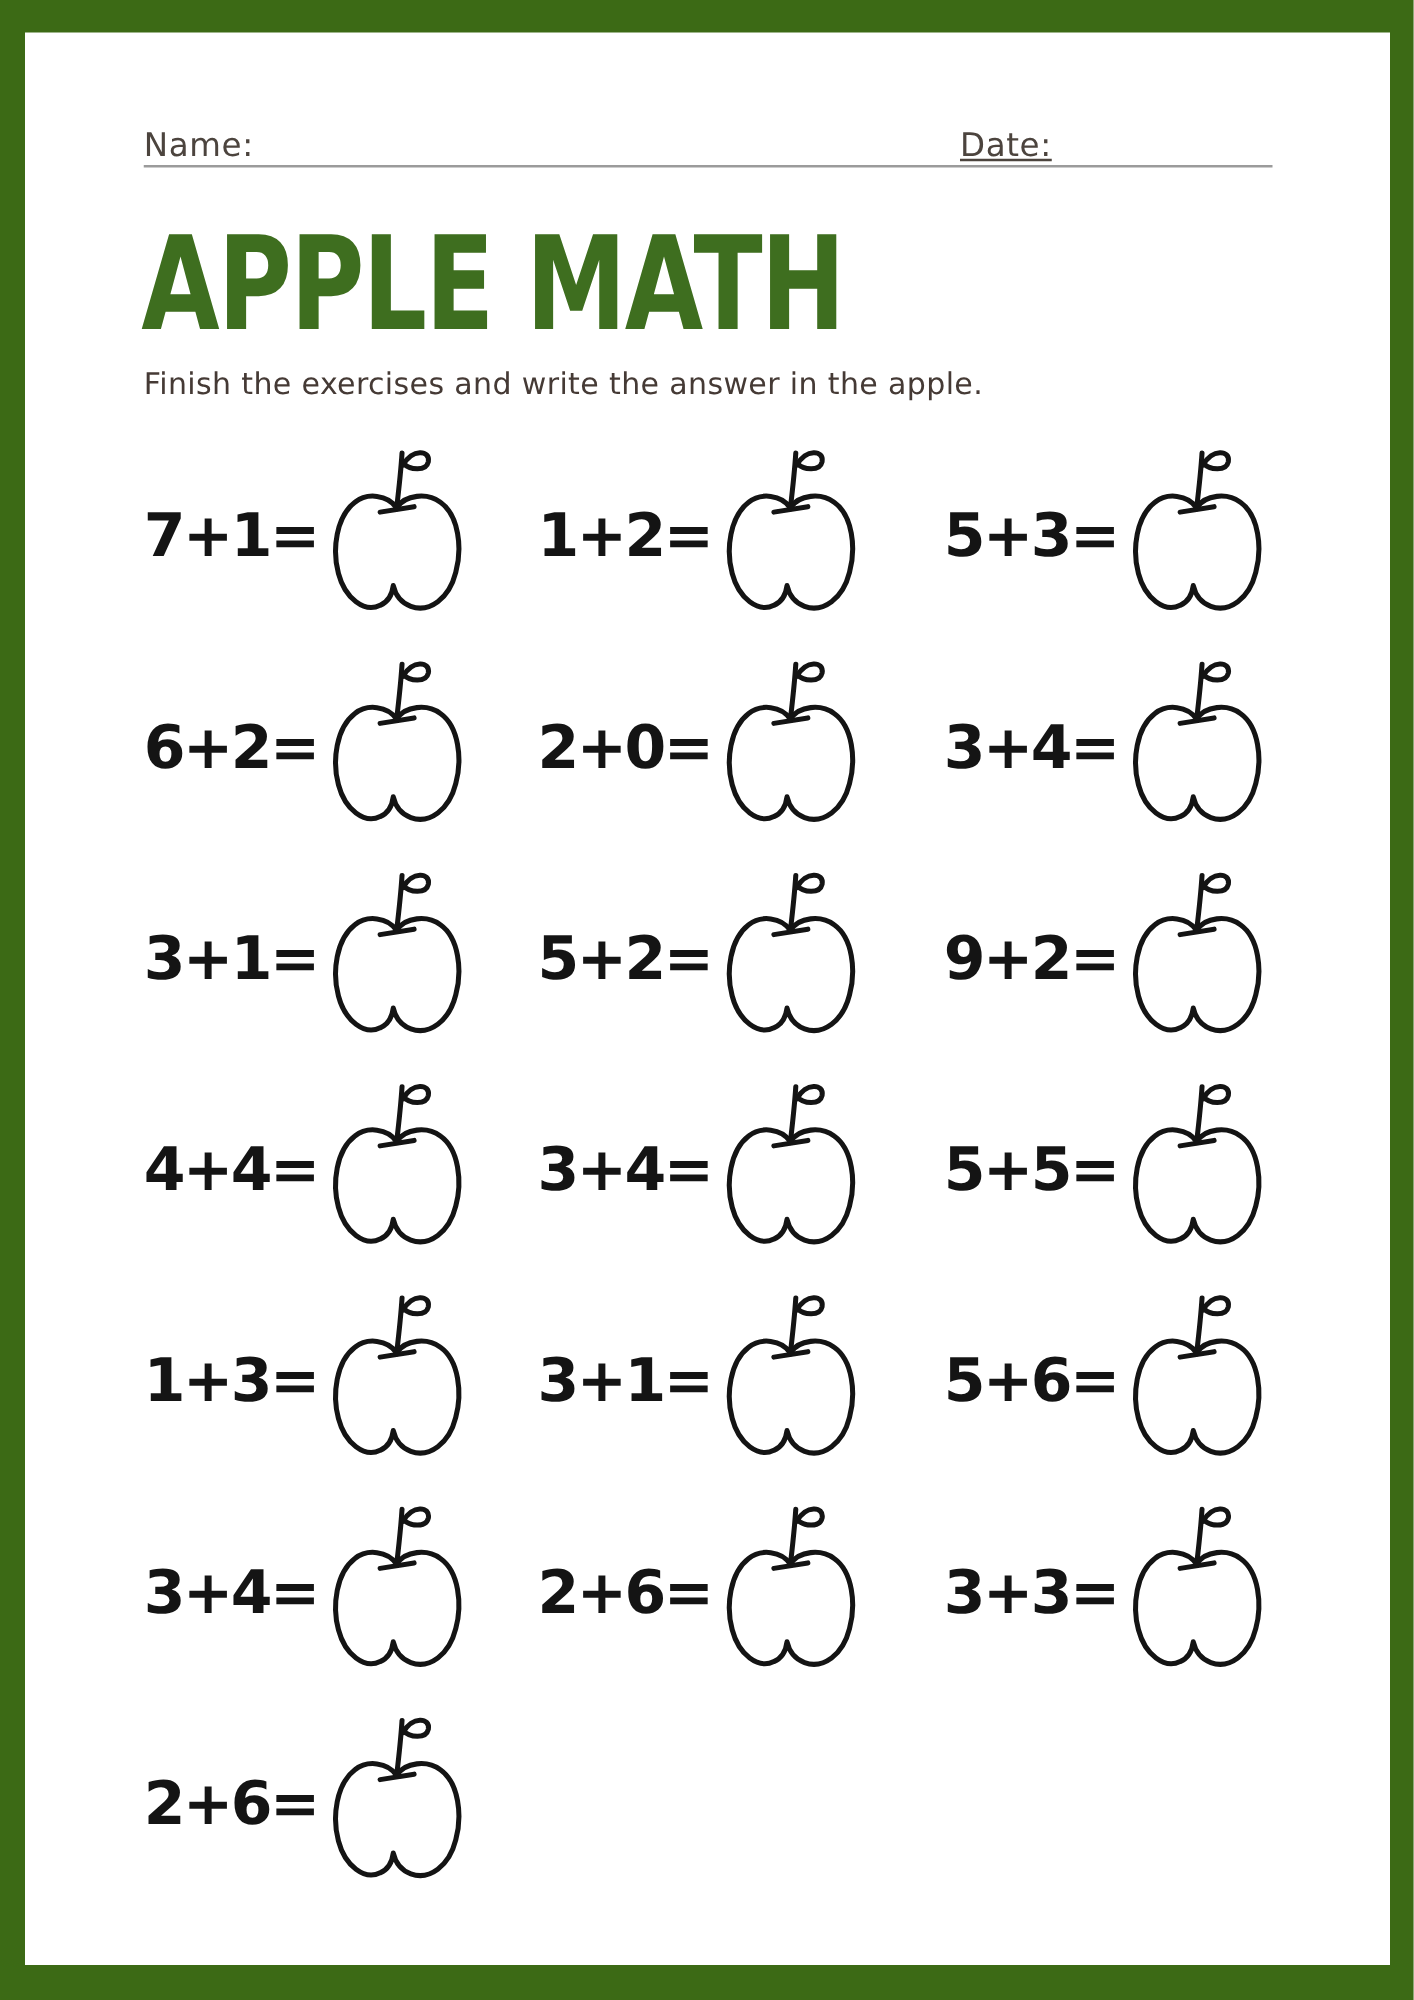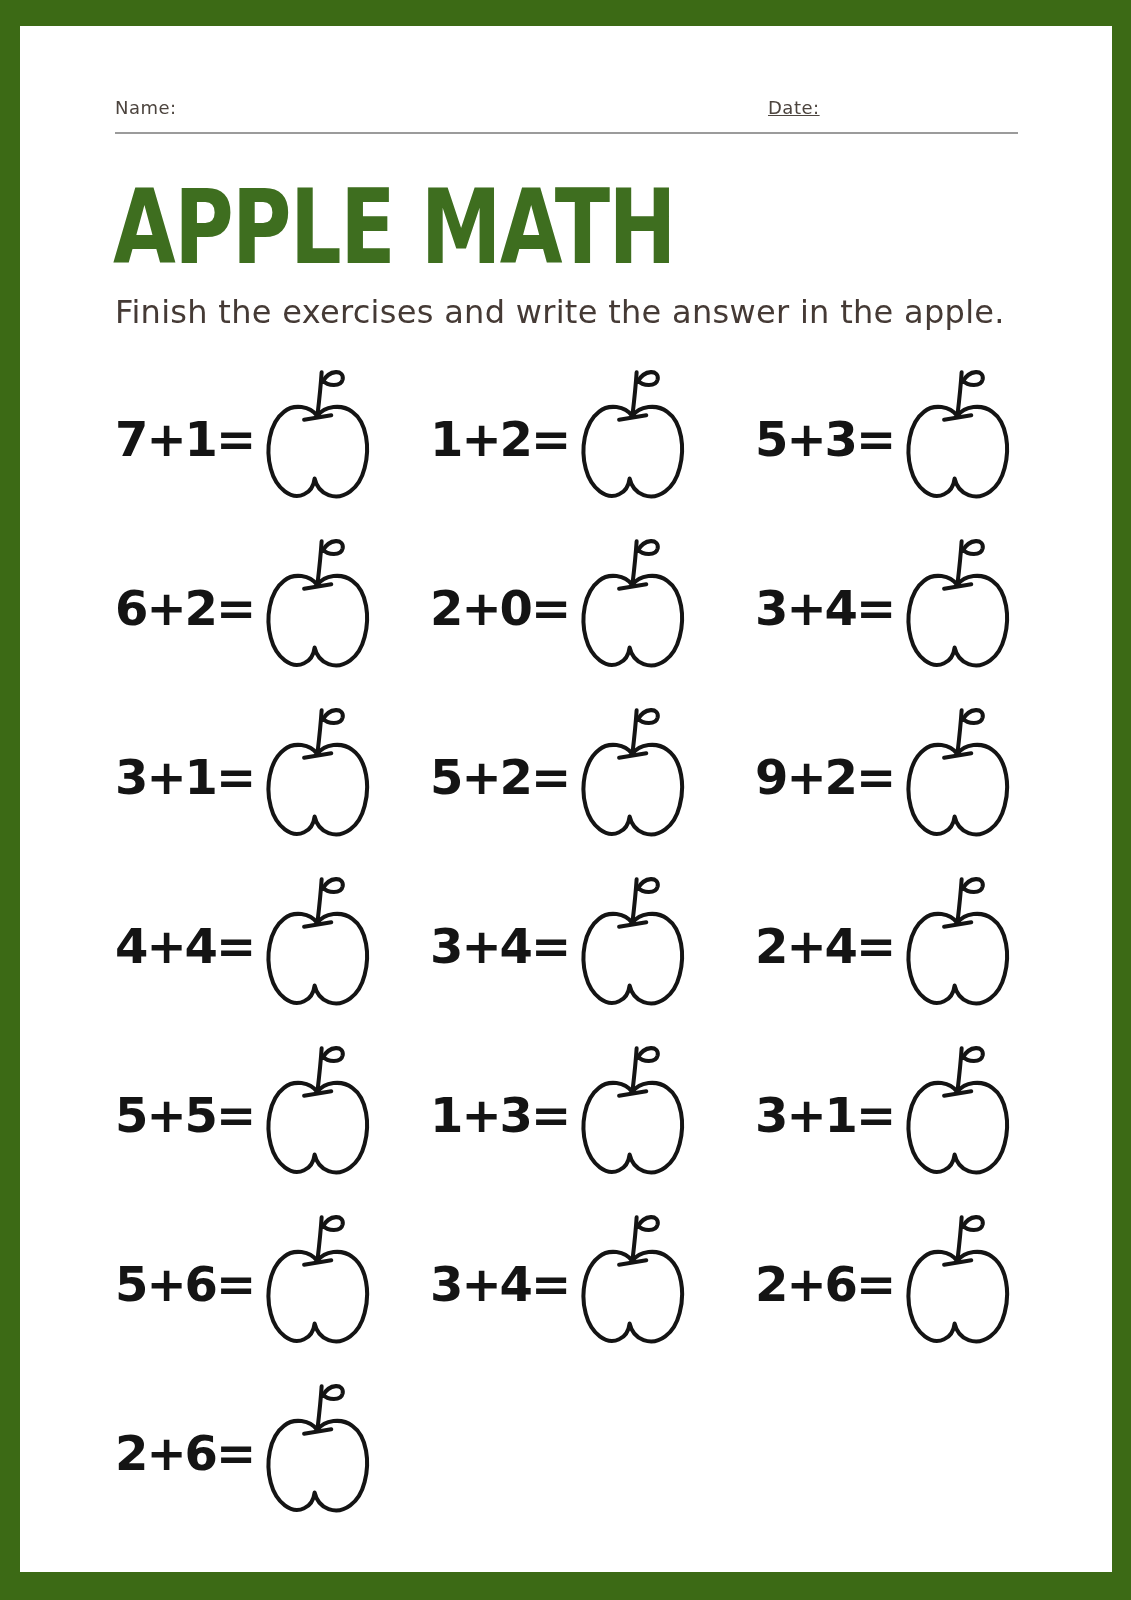--- a/index.html
+++ b/index.html
@@ -20,22 +20,22 @@
   }
 
   
   .header-area {
     position: relative;
     margin: 64px 94px 0 95px;
     height: 42px;
   }
   .field-label {
     position: absolute;
-    bottom: 14px;
-    font-size: 18px;
+    bottom: 0;
+    font-size: 26px;
     letter-spacing: 0.5px;
     color: var(--label_brown, #4c443e);
   }
   .name-label { left: 0; }
   .date-label { left: 653px; text-decoration: underline; }
   .header-line {
     margin: 0 94px 0 95px;
     height: 0;
     border-bottom: 2px solid var(--rule_gray, #9b9b9b);
   }
@@ -47,21 +47,21 @@
     line-height: 0.95;
     font-weight: bold;
     letter-spacing: -2px;
     color: var(--title_green, #3e6e1f);
     transform: scaleX(0.78);
     transform-origin: left center;
     white-space: nowrap;
   }
   .subtitle {
     margin: 16px 0 0 95px;
-    font-size: 32px;
+    font-size: 24px;
     letter-spacing: 0.3px;
     color: var(--text_brown, #453a35);
   }
 
   
   .grid {
     margin: 24px 0 0 95px;
     display: grid;
     grid-template-columns: 315px 325px 315px;
     grid-auto-rows: 169px;
@@ -348,41 +348,20 @@
         C 8 68, 4 98, 10 120
         C 16 143, 34 156, 48 149
         C 55 146, 59 139, 60 131
         C 62 140, 68 147, 76 150
         C 93 156, 111 143, 117 119
         C 123 97, 120 67, 103 55
         C 91 46, 71 48, 63 60"></path>
     </svg>
   </div>
 
-  <div class="cell">
-    <span class="equation">2+4=</span>
-    <svg class="apple" viewBox="0 0 130 172" aria-hidden="true">
-
-      <path d="M 68 10 C 67 26, 65 44, 63 61"></path>
-
-      <path d="M 69 21 C 77 6, 94 7, 92 18 C 90 27, 75 26, 69 19"></path>
-
-      <path d="M 48 64 L 79 59"></path>
-
-      <path d="M 63 60
-        C 55 48, 36 46, 25 55
-        C 8 68, 4 98, 10 120
-        C 16 143, 34 156, 48 149
-        C 55 146, 59 139, 60 131
-        C 62 140, 68 147, 76 150
-        C 93 156, 111 143, 117 119
-        C 123 97, 120 67, 103 55
-        C 91 46, 71 48, 63 60"></path>
-    </svg>
-  </div>
 
   <div class="cell">
     <span class="equation">5+5=</span>
     <svg class="apple" viewBox="0 0 130 172" aria-hidden="true">
 
       <path d="M 68 10 C 67 26, 65 44, 63 61"></path>
 
       <path d="M 69 21 C 77 6, 94 7, 92 18 C 90 27, 75 26, 69 19"></path>
 
       <path d="M 48 64 L 79 59"></path>
@@ -502,20 +481,41 @@
         C 8 68, 4 98, 10 120
         C 16 143, 34 156, 48 149
         C 55 146, 59 139, 60 131
         C 62 140, 68 147, 76 150
         C 93 156, 111 143, 117 119
         C 123 97, 120 67, 103 55
         C 91 46, 71 48, 63 60"></path>
     </svg>
   </div>
 
+  <div class="cell">
+    <span class="equation">3+3=</span>
+    <svg class="apple" viewBox="0 0 130 172" aria-hidden="true">
+
+      <path d="M 68 10 C 67 26, 65 44, 63 61"></path>
+
+      <path d="M 69 21 C 77 6, 94 7, 92 18 C 90 27, 75 26, 69 19"></path>
+
+      <path d="M 48 64 L 79 59"></path>
+
+      <path d="M 63 60
+        C 55 48, 36 46, 25 55
+        C 8 68, 4 98, 10 120
+        C 16 143, 34 156, 48 149
+        C 55 146, 59 139, 60 131
+        C 62 140, 68 147, 76 150
+        C 93 156, 111 143, 117 119
+        C 123 97, 120 67, 103 55
+        C 91 46, 71 48, 63 60"></path>
+    </svg>
+  </div>
 
   <div class="cell">
     <span class="equation">2+6=</span>
     <svg class="apple" viewBox="0 0 130 172" aria-hidden="true">
 
       <path d="M 68 10 C 67 26, 65 44, 63 61"></path>
 
       <path d="M 69 21 C 77 6, 94 7, 92 18 C 90 27, 75 26, 69 19"></path>
 
       <path d="M 48 64 L 79 59"></path>

